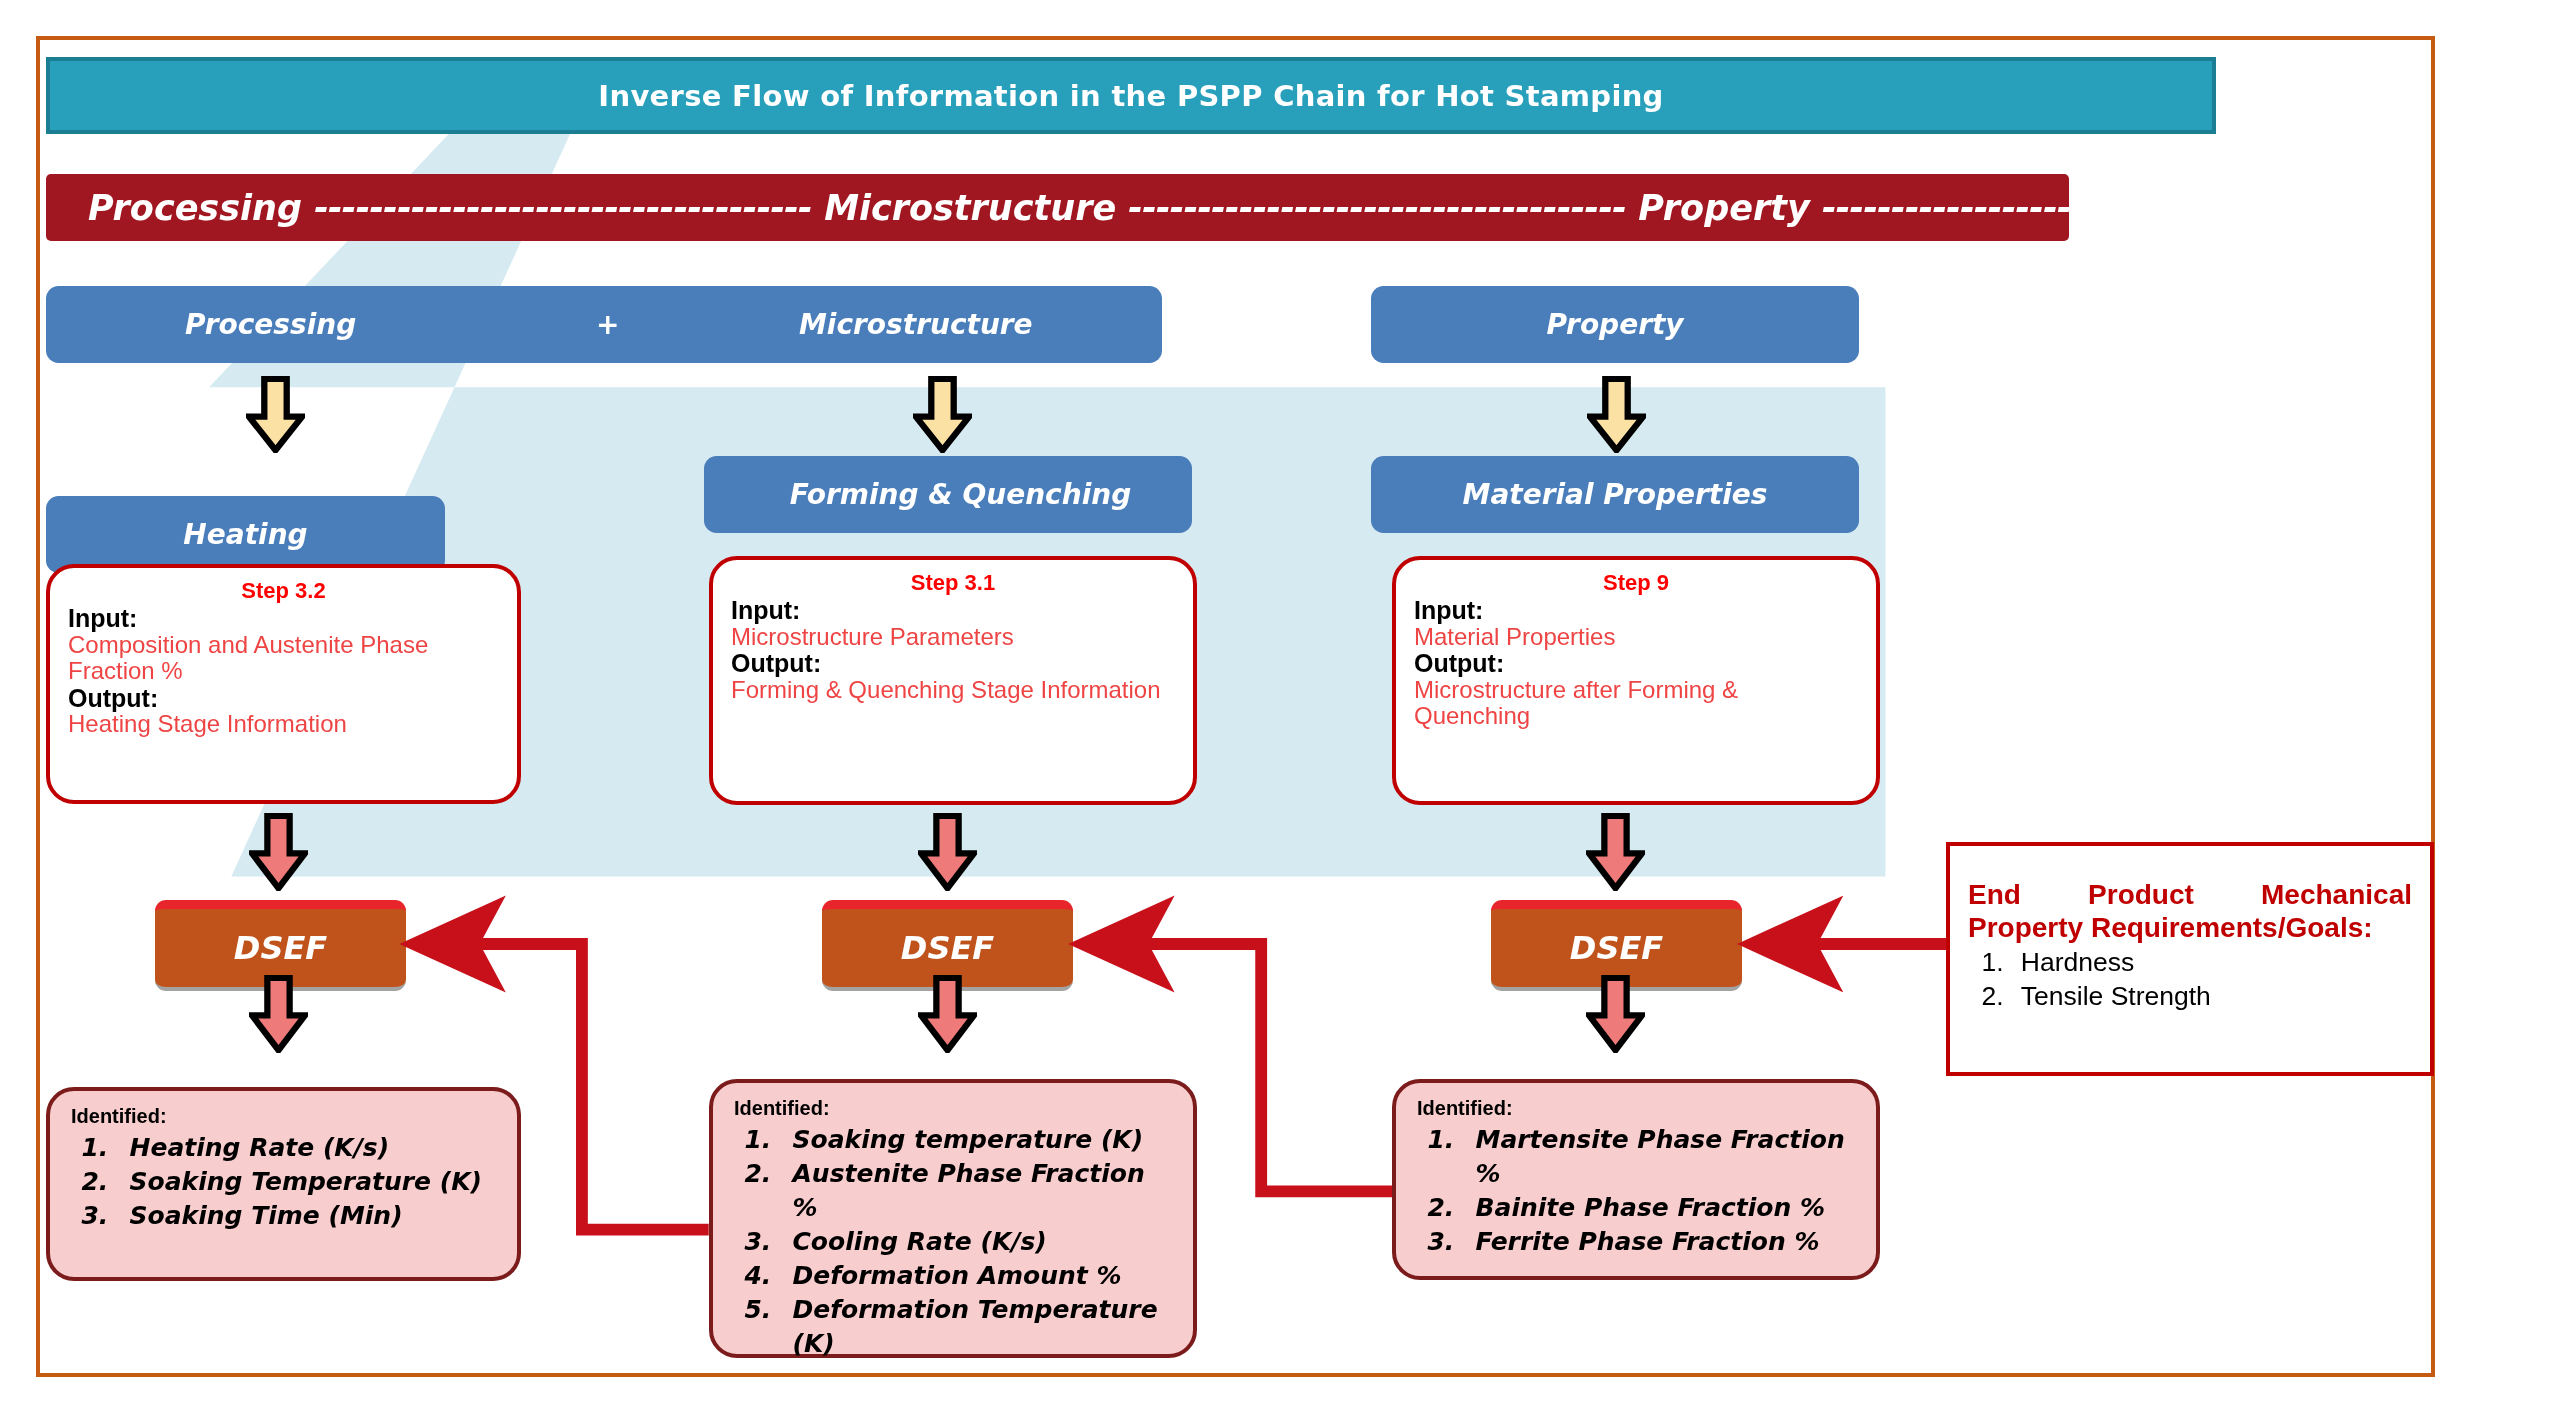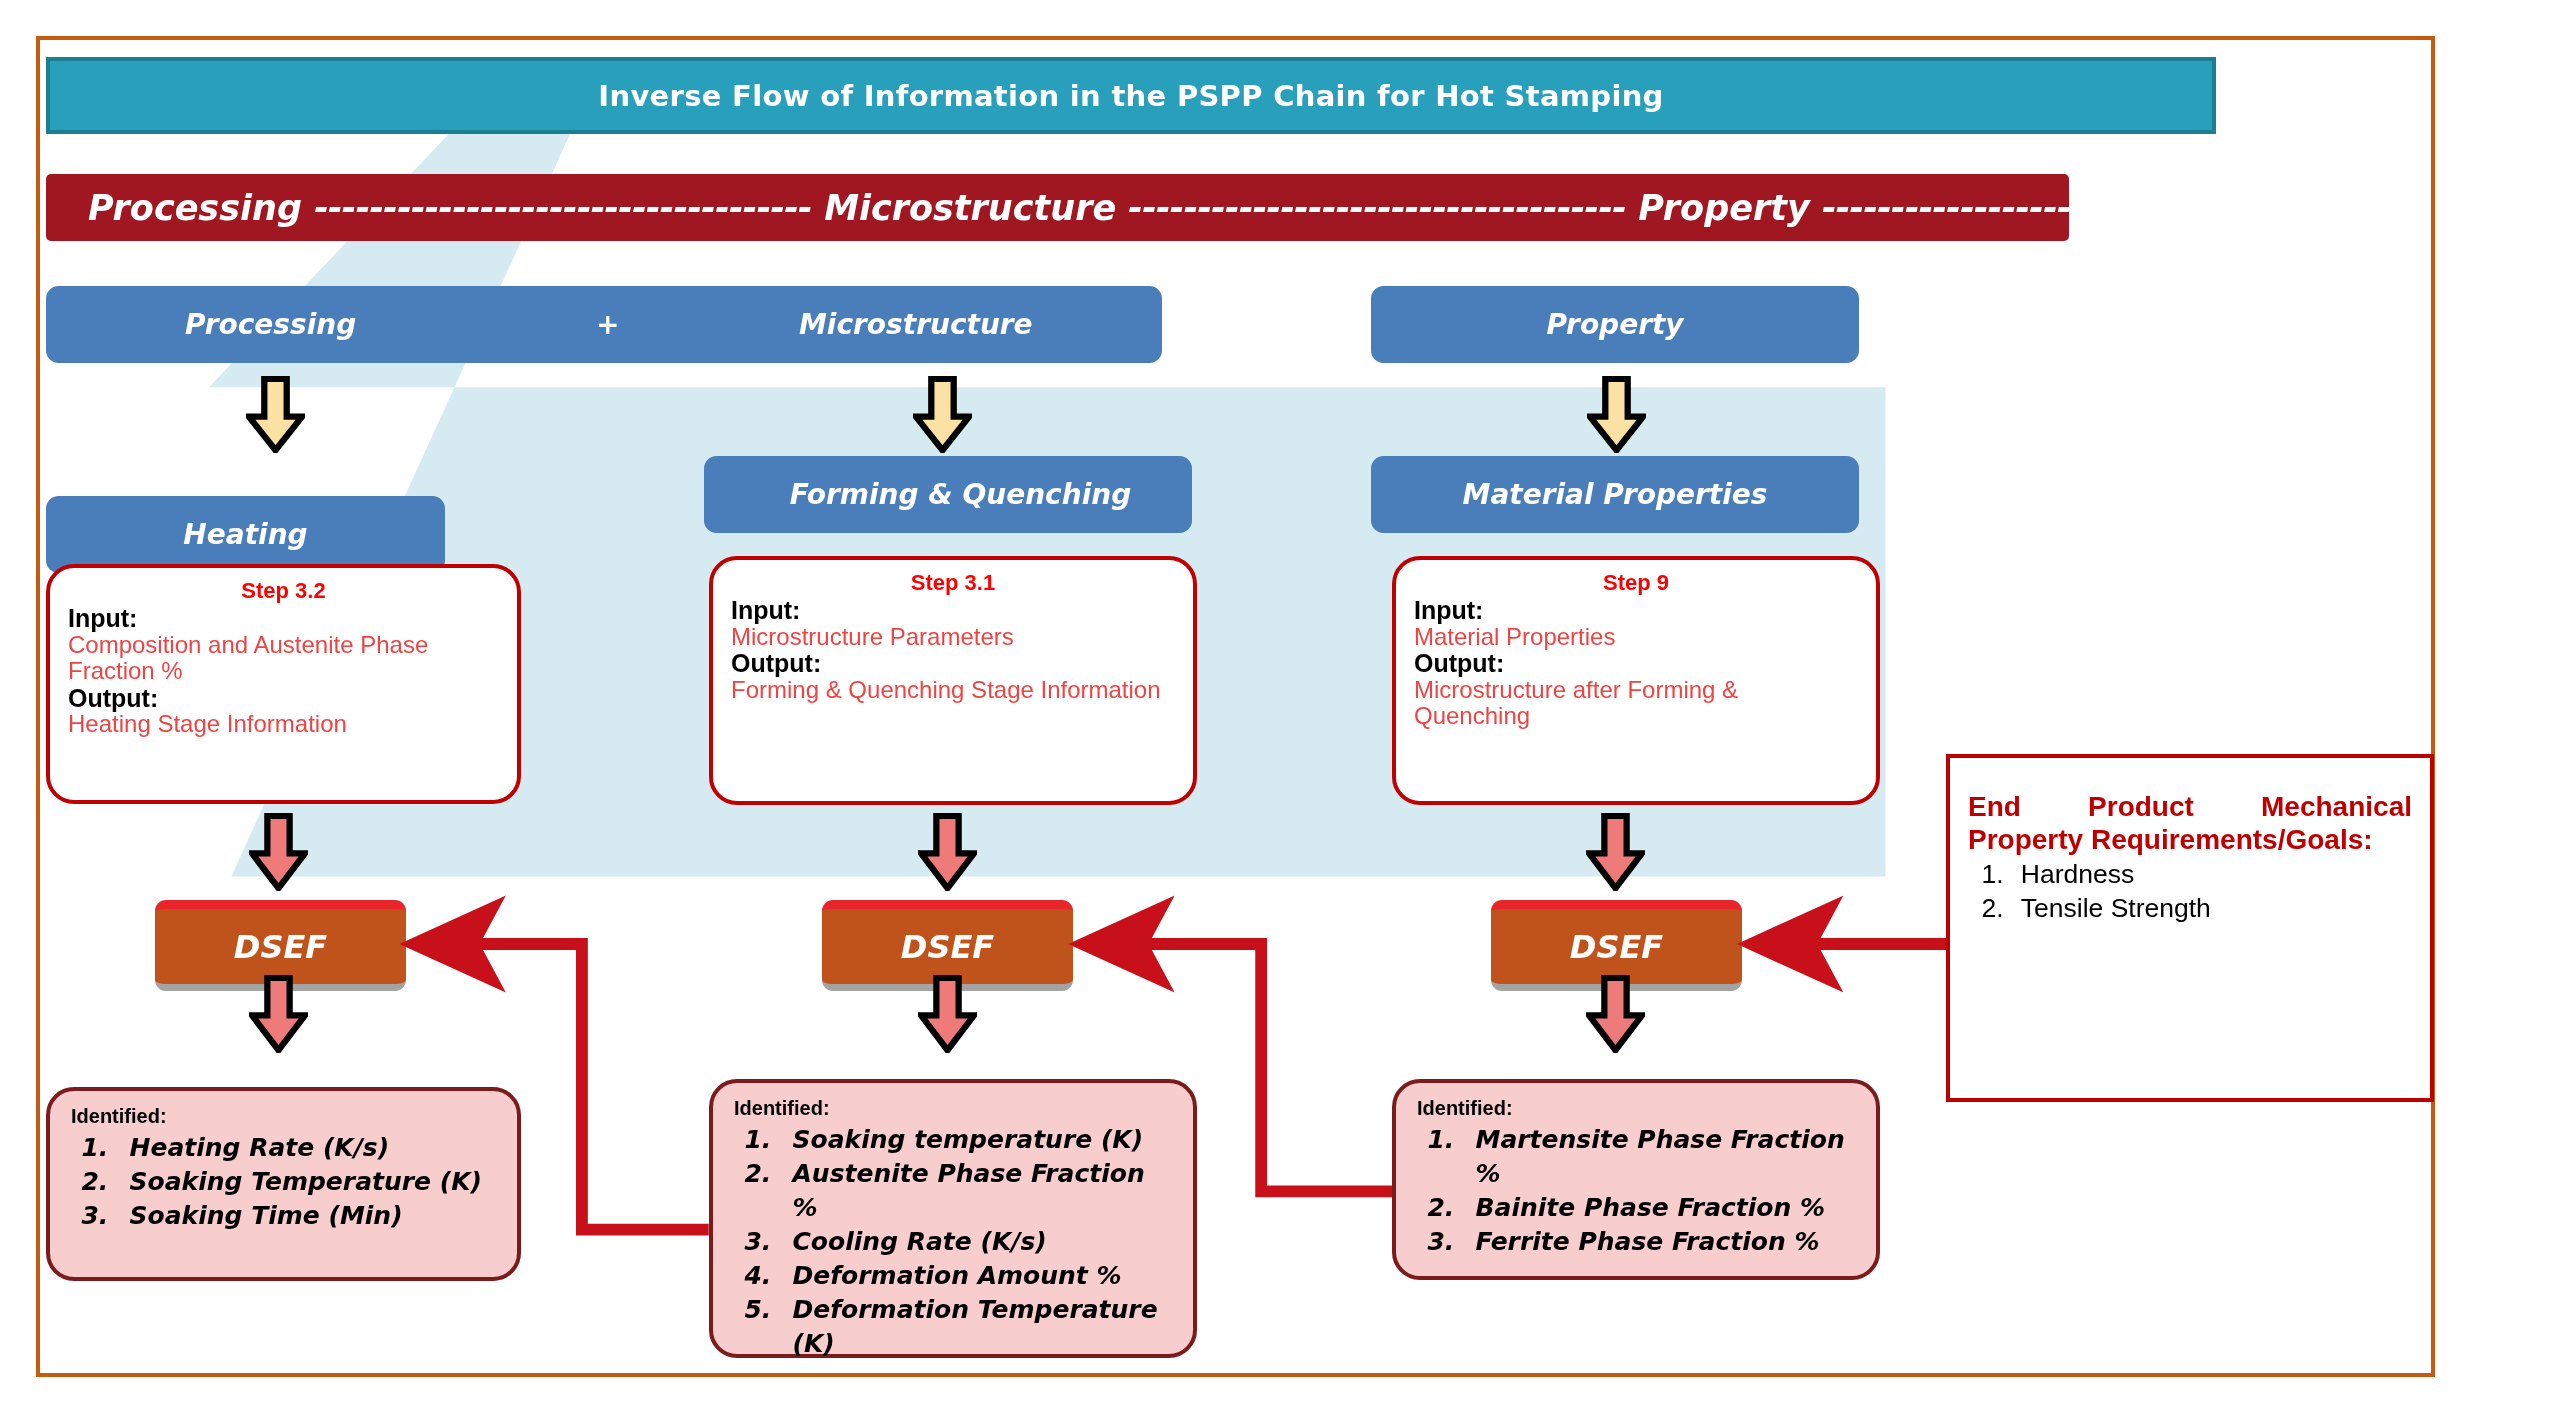--- a/index.html
+++ b/index.html
@@ -72,42 +72,42 @@
   .stepcard .lbl{color:#000000;font-size:25px;font-weight:bold;line-height:1.07;
       font-family:"Liberation Sans",sans-serif;}
   .stepcard .val{color:#ef4444;font-size:24px;font-weight:normal;line-height:1.1;
       font-family:"Liberation Sans",sans-serif;}
   .sc1{left:46px;  top:564px; width:475px;  height:240px;}
   .sc2{left:709px;top:556px; width:488px;  height:249px;}
   .sc3{left:1392px;top:556px; width:488px;  height:249px;}
 
   
   .dsef{position:absolute;background:#C0531B;border-top:9px solid #E8252B;
-        border-bottom:7px solid #a3a3a3;border-radius:11px;box-sizing:border-box;
+        border-bottom:4px solid #a3a3a3;border-radius:11px;box-sizing:border-box;
         display:flex;align-items:center;justify-content:center;}
   .dsef span{color:#ffffff;font-size:32px;font-weight:bold;font-style:italic;
         font-family:"DejaVu Sans",sans-serif;}
   .ds1{left:155px; top:900px;width:251px;height:91px;}
   .ds2{left:822px;top:900px;width:251px;height:91px;}
   .ds3{left:1491px;top:900px;width:251px;height:91px;}
 
   
   .idcard{position:absolute;background:#F8CDCD;border:4.9px solid #7B1B1B;
       border-radius:28px;box-sizing:border-box;padding:14px 21px 14px 21px;}
   .idcard .idt{color:#000000;font-size:20px;font-weight:bold;margin-bottom:2.8px;
       font-family:"Liberation Sans",sans-serif;}
   .idcard ol{margin:0;padding-left:46px;}
   .idcard li{color:#000000;font-size:25px;font-style:italic;font-weight:bold;
       line-height:1.36;padding-left:12.5px;font-family:"DejaVu Sans",sans-serif;}
   .ic1{left:46px;  top:1087px;width:475px;  height:194px;}
   .ic2{left:709px;top:1079px;width:488px;  height:279px;}
   .ic3{left:1392px;top:1079px;width:488px;  height:201px;}
 
   
-  .goalcard{position:absolute;left:1946px;top:754px;width:488px;height:348px;
+  .goalcard{position:absolute;left:1946px;top:842px;width:488px;height:234px;
       background:#ffffff;border:4.9px solid #C00000;box-sizing:border-box;
       padding:33px 18px 14px 18px;}
   .goalcard .gt{color:#C00000;font-size:28px;font-weight:bold;line-height:1.17;
       text-align:justify;font-family:"Liberation Sans",sans-serif;}
   .goalcard ol{margin:1.4px 0 0 0;padding-left:43px;}
   .goalcard li{color:#000000;font-size:26.5px;line-height:1.28;padding-left:9.8px;
       font-family:"Liberation Sans",sans-serif;}
 
   
   .connectors{position:absolute;left:0;top:0;width:2576px;height:1401px;

